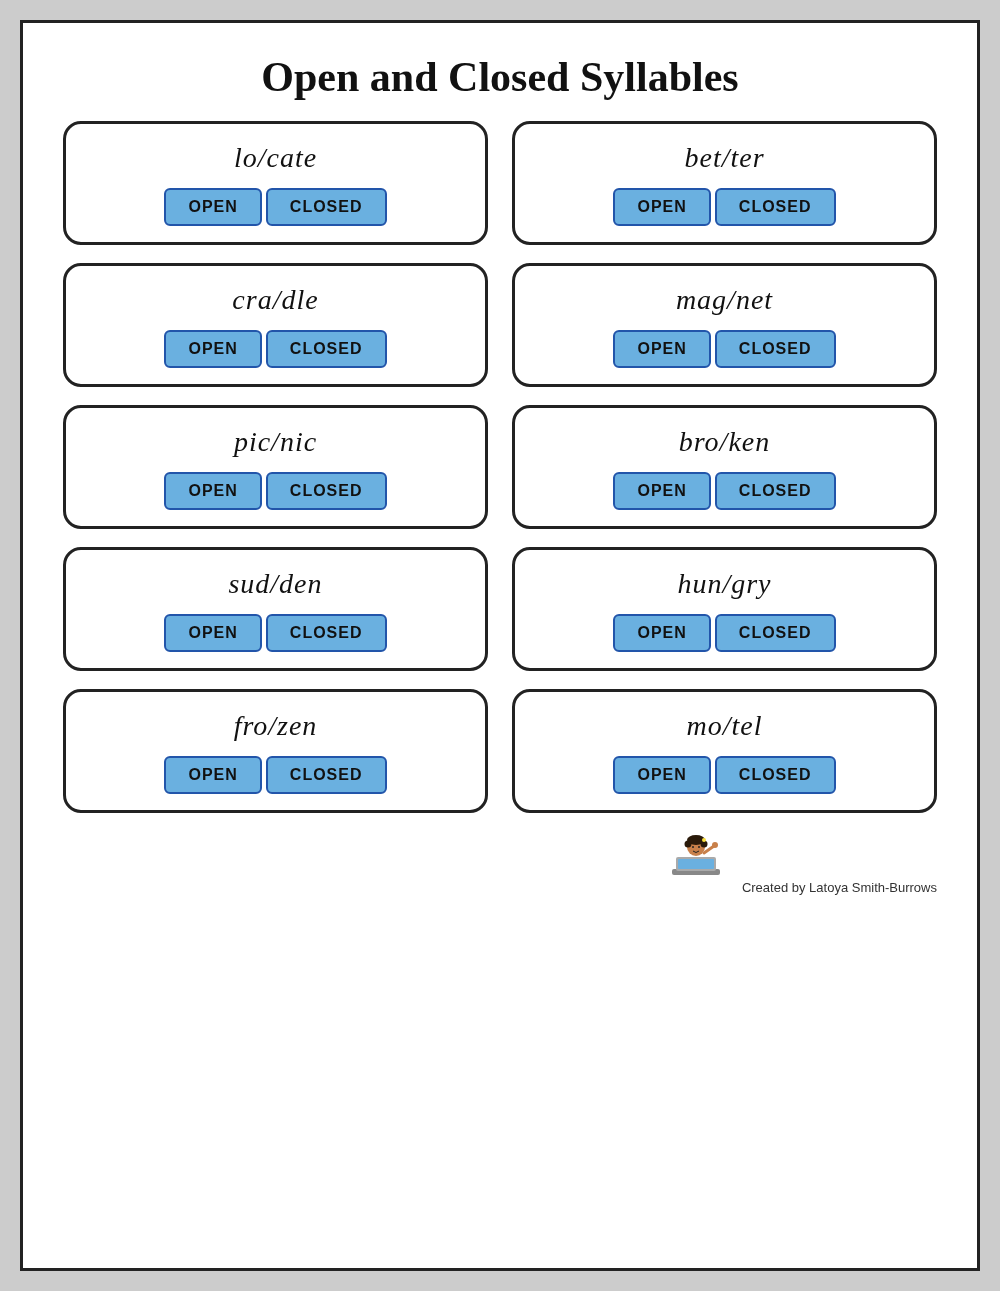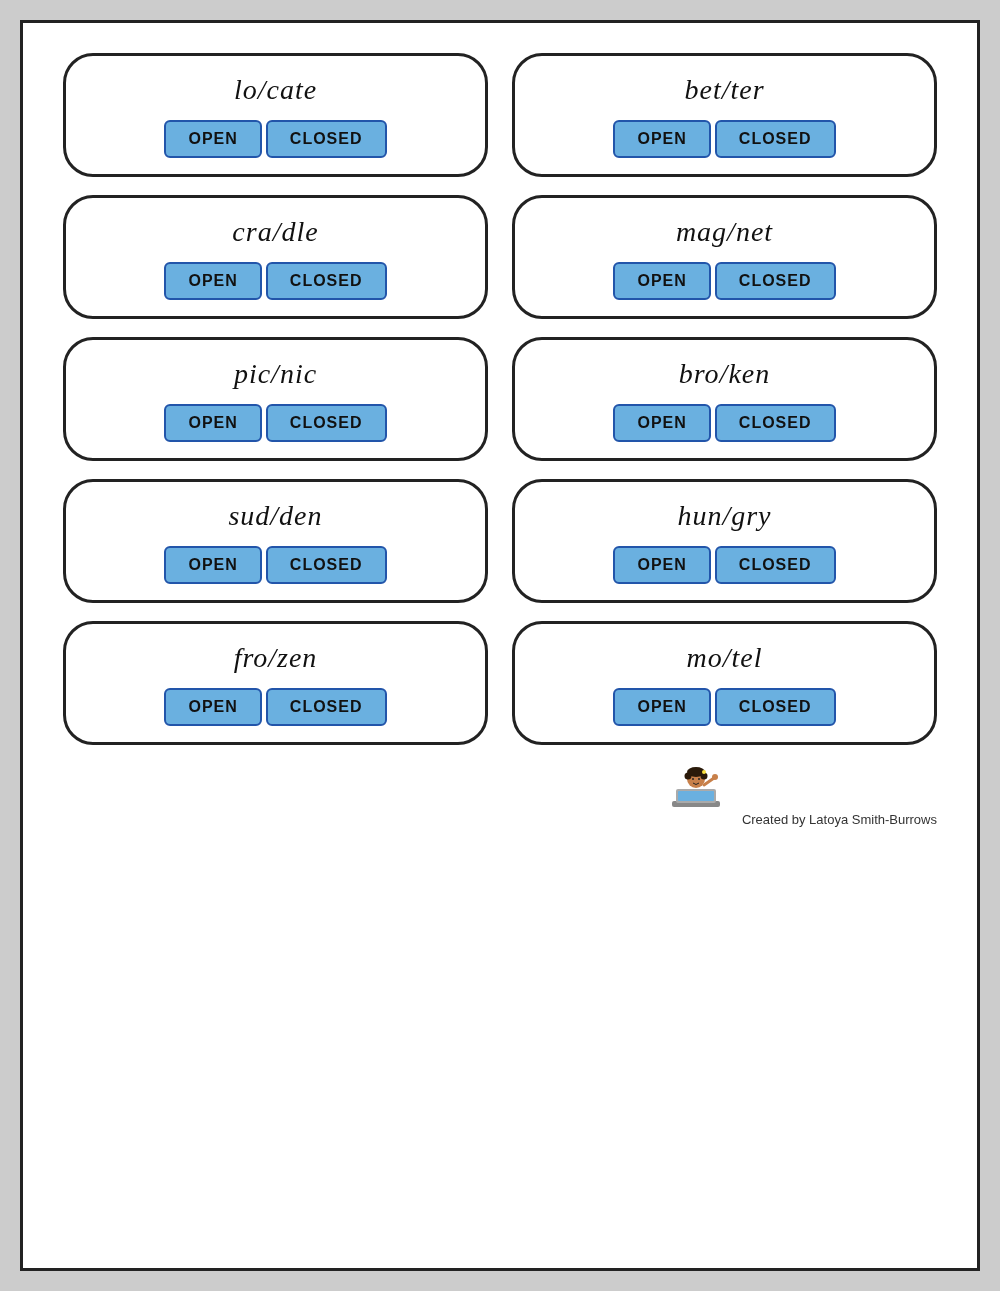--- a/index.html
+++ b/index.html
@@ -46,21 +46,21 @@
     }
 
     .grid {
       display: grid;
       grid-template-columns: 1fr 1fr;
       gap: 18px 24px;
     }
 
     .word-card {
       border: 3px solid #222;
-      border-radius: 30px;
+      border-radius: 18px;
       padding: 18px 20px 16px 20px;
       display: flex;
       flex-direction: column;
       align-items: center;
       gap: 14px;
       background: #fff;
     }
 
     .word-text {
       font-family: 'Comic Sans MS', 'Chalkboard SE', cursive;
@@ -111,20 +111,21 @@
     .avatar-img {
       width: 64px;
       height: 64px;
     }
   </style>
 </head>
 <body>
 
 <div class="page">
 
+  <h1 class="page-title">Open and Closed Syllables</h1>
 
 
   <div class="grid" id="cards-grid">
 
   <div class="word-card">
         <span class="word-text">lo/cate</span>
         <div class="btn-row">
           <button class="syl-btn">OPEN</button>
           <button class="syl-btn">CLOSED</button>
         </div>

